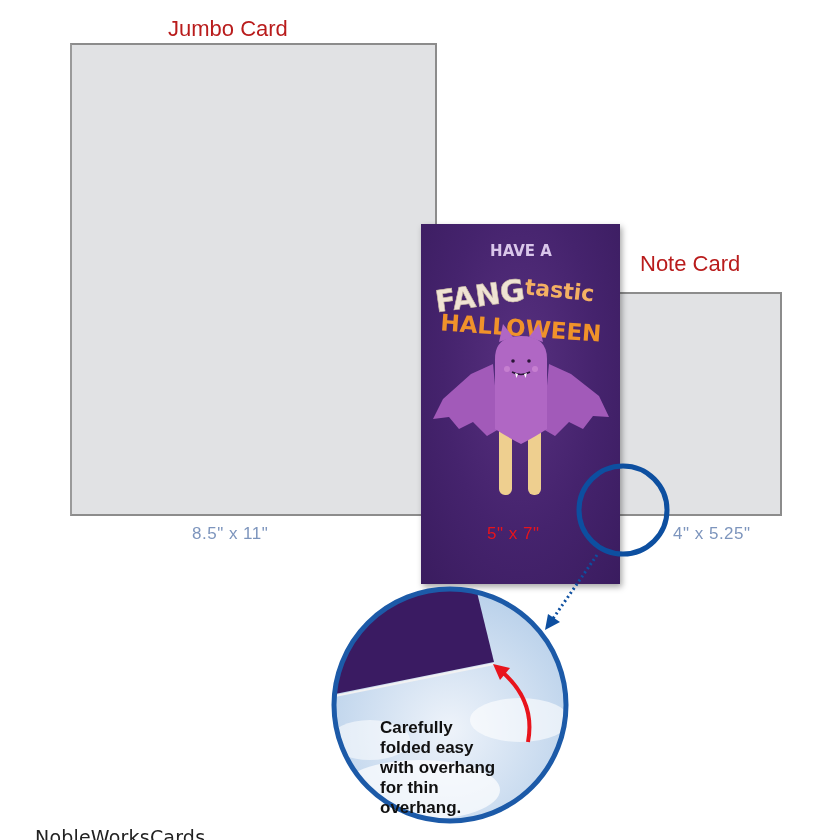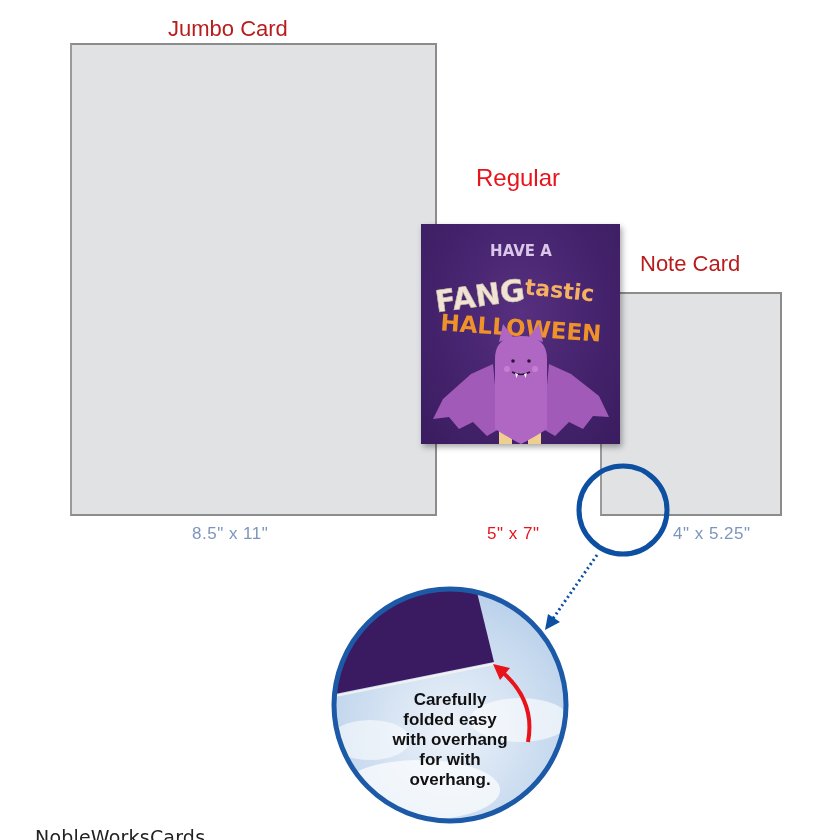--- a/index.html
+++ b/index.html
@@ -5,37 +5,36 @@
   html, body { margin:0; padding:0; background:#ffffff; }
   body { width:840px; height:840px; position:relative; overflow:hidden;
          font-family:"Liberation Sans", sans-serif; }
   .abs { position:absolute; }
   .box { position:absolute; background:#e1e2e4; border-top:2px solid #8c8c8c; border-right:2px solid #8c8c8c;
          border-bottom:2px solid #8c8c8c; border-left:2px solid #9a9a9a; box-sizing:border-box; }
   .label-blue { color:#b91c1c; font-size:22px; }
   .label-red { color:#e8141c; font-size:24px; text-align:center; line-height:26px; }
   .dim-blue { color:#7d95bd; font-size:17px; letter-spacing:0.5px; }
   .dim-red { color:#e8141c; font-size:17px; letter-spacing:0.5px; }
-  .card { position:absolute; left:421px; top:224px; width:199px; height:220px;
+  .card { position:absolute; left:421px; top:224px; width:199px; height:360px;
           background:radial-gradient(ellipse at 50% 40%, #57307f 0%, #45236d 55%, #3a1c5f 100%);
           box-shadow: 2px 3px 6px rgba(0,0,0,0.35); overflow:hidden; }
   .brand { font-family:"DejaVu Sans", sans-serif; font-size:19px; color:#222; letter-spacing:0.2px; }
-  .zoom-text { color:#111; font-weight:bold; font-size:17px; line-height:20px; text-align:center; }
+  .zoom-text { color:#111; font-weight:bold; font-size:17px; line-height:20px; text-align:left;margin-top:28px; }
 </style>
 </head>
 <body>
 
 <div class="abs label-blue" style="left:168px; top:16px;">Jumbo Card</div>
 <div class="box" style="left:70px; top:43px; width:367px; height:473px;"></div>
 
 <div class="abs label-blue" style="left:640px; top:251px;">Note Card</div>
 <div class="box" style="left:600px; top:292px; width:182px; height:224px;"></div>
 
 <div class="abs label-red" style="left:448px; top:165px; width:140px;">
-  <div>Regular</div>
 </div>
 
 <div class="card">
   <svg width="199" height="290" viewBox="0 0 199 290">
 
     <text x="100" y="32" text-anchor="middle" font-family="DejaVu Sans, sans-serif" font-weight="bold" font-size="15" fill="#d9c6ea">HAVE A</text>
     <g transform="rotate(-8 60 72)">
       <text x="14" y="82" font-family="DejaVu Sans, sans-serif" font-weight="bold" font-size="30" fill="#efe3d3" stroke="#c7b6a3" stroke-width="0.6">FANG</text>
     </g>
     <text x="104" y="74" font-family="DejaVu Sans, sans-serif" font-weight="bold" font-size="22" fill="#f4b063" transform="rotate(6 140 66)">tastic</text>
@@ -92,17 +91,17 @@
     <path d="M528 742 Q536 700 500 670" stroke="#e8141c" stroke-width="4" fill="none"></path>
     <path d="M493 664 L510 668 L500 680 Z" fill="#e8141c"></path>
   </g>
   <circle cx="450" cy="705" r="116" fill="none" stroke="#1c5aa8" stroke-width="5"></circle>
 </svg>
 
 <div class="abs zoom-text" style="left:380px; top:690px; width:140px;">
   <div>Carefully</div>
   <div>folded easy</div>
   <div>with overhang</div>
-  <div>for with</div>
+  <div>for thin</div>
   <div>overhang.</div>
 </div>
 
 <div class="abs brand" style="left:35px; top:806px;margin-top:20px;">NobleWorksCards</div>
 
 </body></html>

